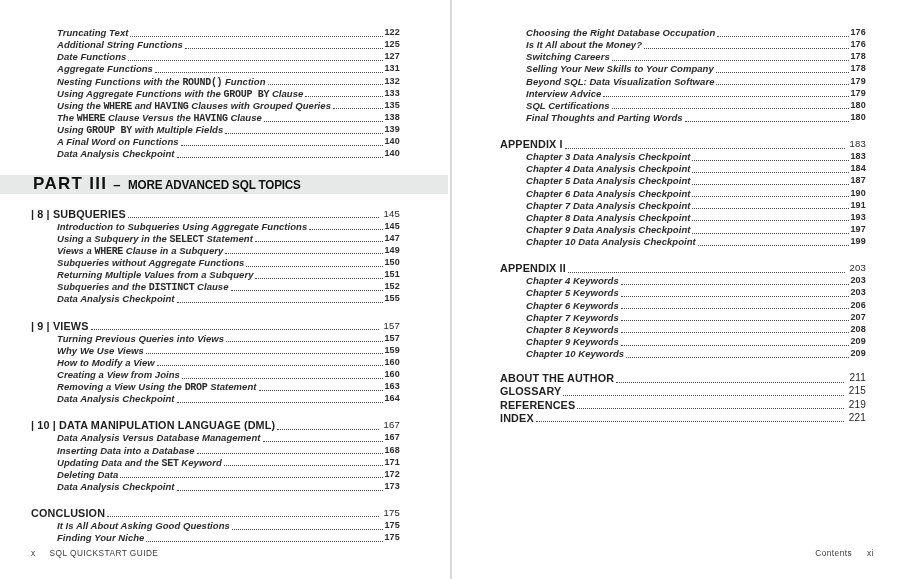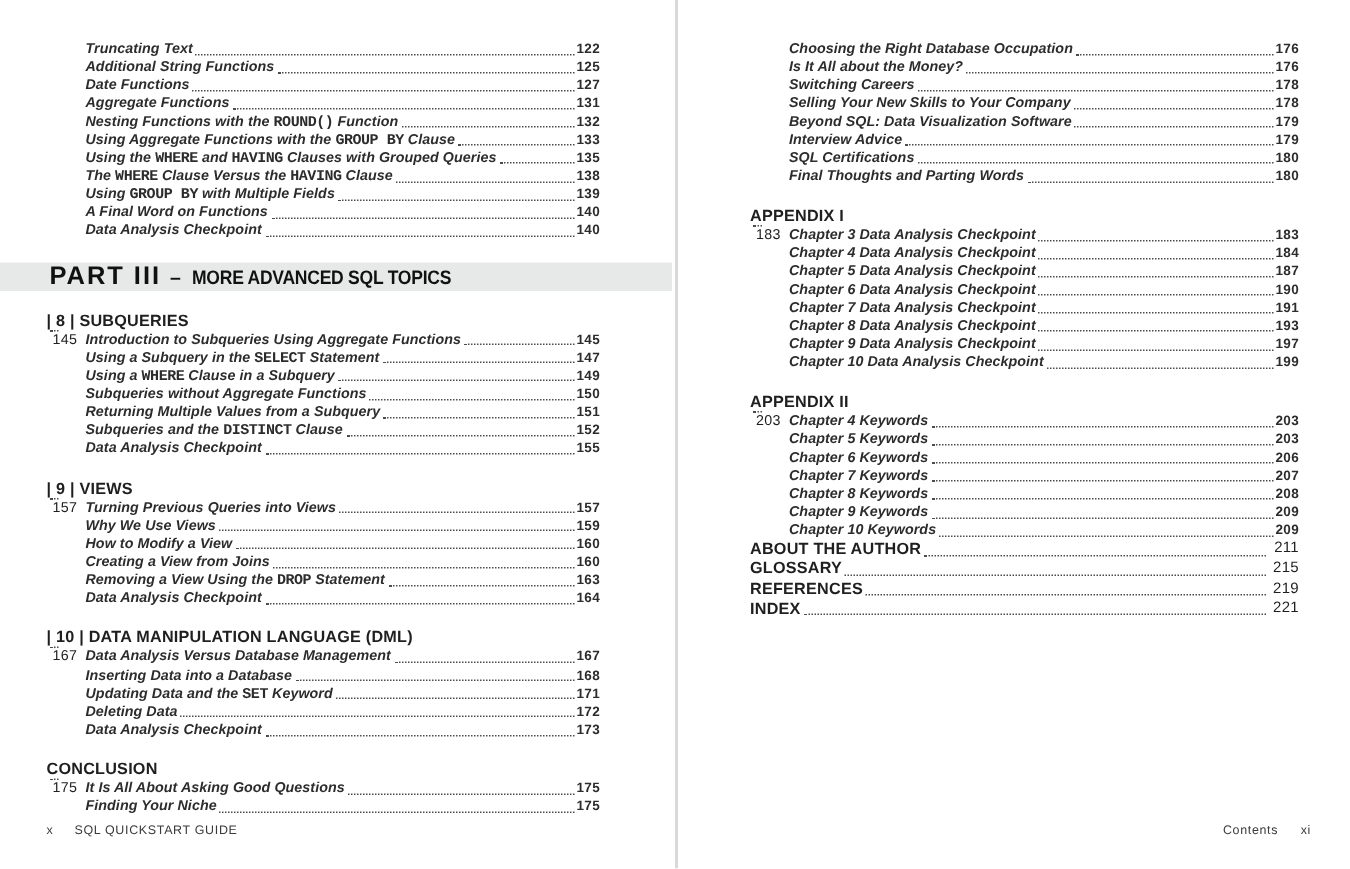--- a/index.html
+++ b/index.html
@@ -27,26 +27,26 @@
     font-style:normal;font-weight:700;font-size:10px;letter-spacing:-.3px;
   }
   .leader{
     flex:1;min-width:6px;margin:0 1px 0 2px;
     border-bottom:1.2px dotted #4c4c4c;height:8.6px;
   }
   .pg{font-style:normal;font-weight:700;font-size:9px;letter-spacing:.2px;white-space:nowrap;}
 
   .head-row{
     height:13px;margin-top:14px;
-    font-size:10.8px;font-weight:700;letter-spacing:.15px;color:#1f1f1f;flex-direction:column;
+    font-size:10.8px;font-weight:700;letter-spacing:.15px;color:#1f1f1f;
   }
   .head-row .leader{height:9.4px;}
   .head-row .pg{font-weight:400;font-size:9.5px;margin-left:4px;}
 
-  .headlines{margin-top:0;}
+  .headlines{margin-top:12px;}
   .headline-row{
     height:13.2px;margin-top:0;
     font-size:10.8px;font-weight:700;letter-spacing:.15px;color:#1f1f1f;
     display:flex;align-items:flex-start;
   }
   .headline-row .leader{height:9.4px;border-bottom:1.2px dotted #4c4c4c;flex:1;margin:0 1px 0 2px;}
   .headline-row .pg{font-weight:400;font-size:10px;margin-left:4px;font-style:normal;}
 
   
   .part-bar{
@@ -145,21 +145,21 @@
           <span class="entry-title"><span>Introduction to Subqueries Using Aggregate Functions</span></span>
           <span class="leader"></span>
           <span class="pg">145</span>
         </div>
         <div class="toc-row entry-row">
           <span class="entry-title"><span>Using a Subquery in the </span><span class="kw">SELECT</span><span> Statement</span></span>
           <span class="leader"></span>
           <span class="pg">147</span>
         </div>
         <div class="toc-row entry-row">
-          <span class="entry-title"><span>Using a </span><span class="kw">WHERE</span><span> Clause in a Subquery</span></span>
+          <span class="entry-title"><span>Views a </span><span class="kw">WHERE</span><span> Clause in a Subquery</span></span>
           <span class="leader"></span>
           <span class="pg">149</span>
         </div>
         <div class="toc-row entry-row">
           <span class="entry-title"><span>Subqueries without Aggregate Functions</span></span>
           <span class="leader"></span>
           <span class="pg">150</span>
         </div>
         <div class="toc-row entry-row">
           <span class="entry-title"><span>Returning Multiple Values from a Subquery</span></span>

